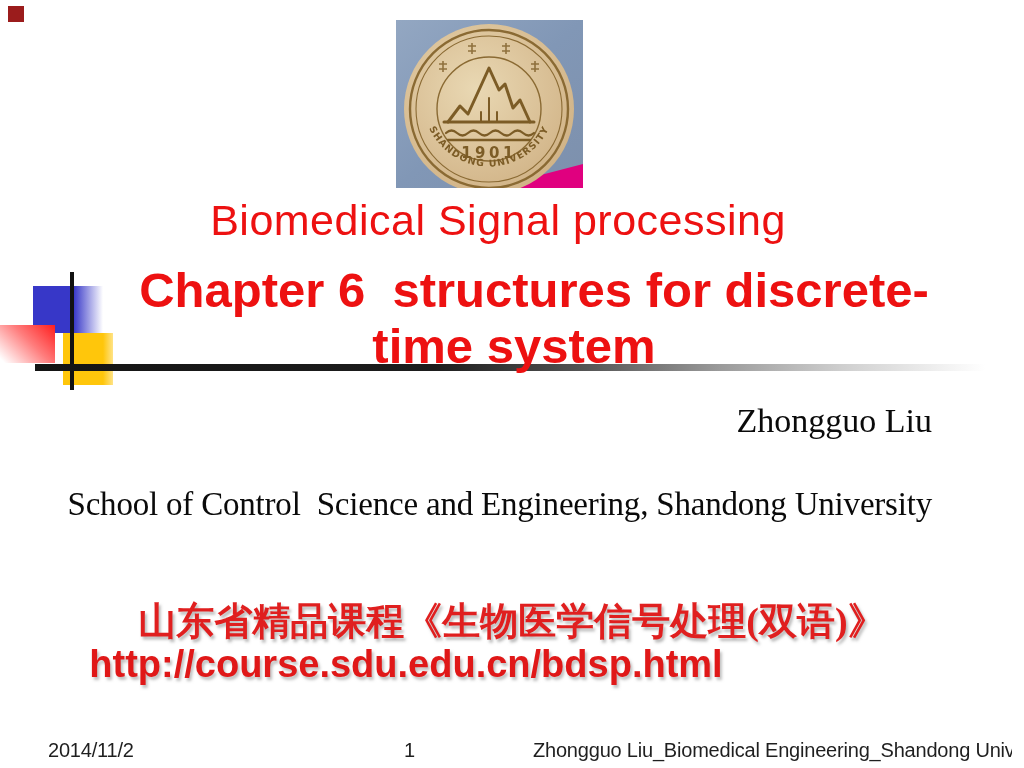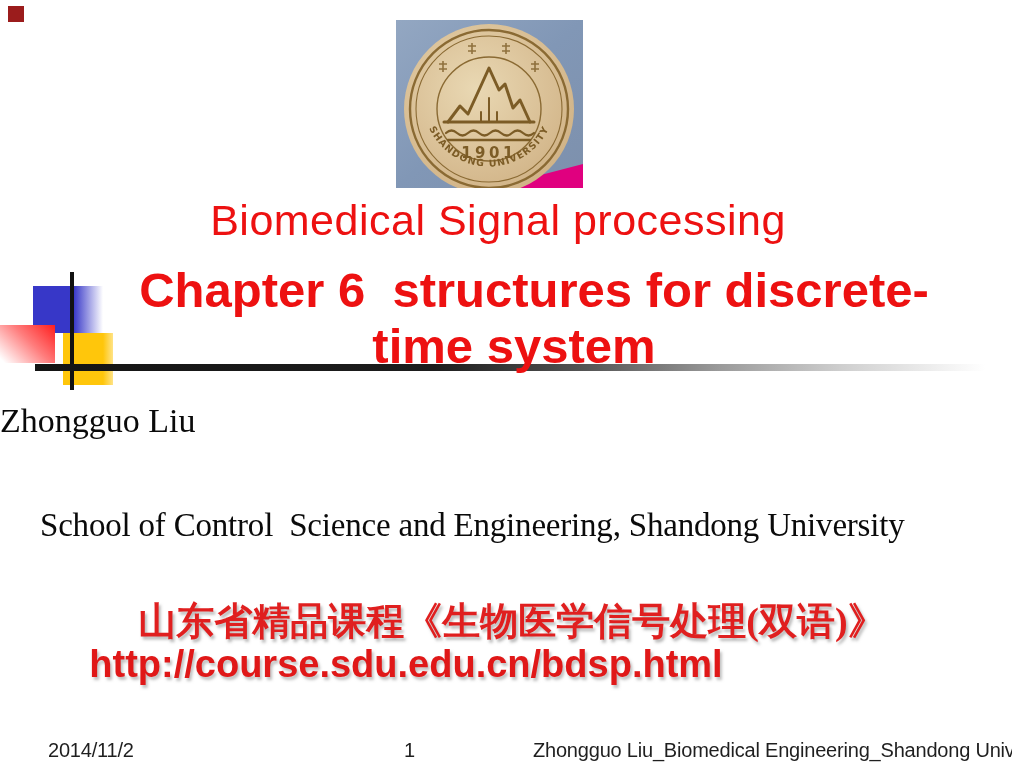--- a/index.html
+++ b/index.html
@@ -27,25 +27,25 @@
     background:linear-gradient(to right,#3737c8 0%,#3737c8 58%,rgba(255,255,255,0) 100%);}
   .sq-red{left:0px;top:325px;width:55px;height:38px;
     background:linear-gradient(225deg,#ff1d1d 0%,#ff7d7d 45%,rgba(255,255,255,0) 95%);}
   .sq-yellow{left:63px;top:333px;width:50px;height:52px;
     background:linear-gradient(to right,#ffc60b 0%,#ffc60b 80%,#ffe387 100%);}
   .v-line{left:70px;top:272px;width:4px;height:118px;background:#121212;z-index:4;}
   .h-line{left:35px;top:364px;width:950px;height:7px;z-index:4;
     background:linear-gradient(to right,#141414 0%,#1d1d1d 42%,#555 58%,#9a9a9a 72%,#cfcfcf 85%,#ececec 94%,rgba(255,255,255,0) 100%);}
 
   
-  .author-line{position:absolute;left:0;width:932px;text-align:left;color:#0a0a0a;
+  .author-line{position:absolute;left:0;width:932px;text-align:right;color:#0a0a0a;
     font-family:"Liberation Serif",serif;white-space:pre;}
   .author-name{top:401px;font-size:34px;line-height:40px;}
   .author-dept{top:449px;font-size:36px;line-height:42px;}
-  .author-school{top:505px;font-size:33px;line-height:40px;letter-spacing:-0.2px;margin-left:40px;}
+  .author-school{top:484px;font-size:33px;line-height:40px;letter-spacing:-0.2px;}
 
   
   .course-cn{position:absolute;left:0;top:577px;width:1024px;text-align:center;
     font-family:"Liberation Serif",serif;font-weight:bold;font-size:38px;line-height:48px;
     color:#e01f1f;text-shadow:2px 3px 3px rgba(130,130,130,0.55);white-space:pre;margin-top:20px;}
   .course-url{position:absolute;left:0;top:641px;width:812px;text-align:center;
     font-weight:bold;font-size:38px;line-height:46px;color:#e01818;
     text-shadow:2px 3px 3px rgba(130,130,130,0.5);}
 
   

